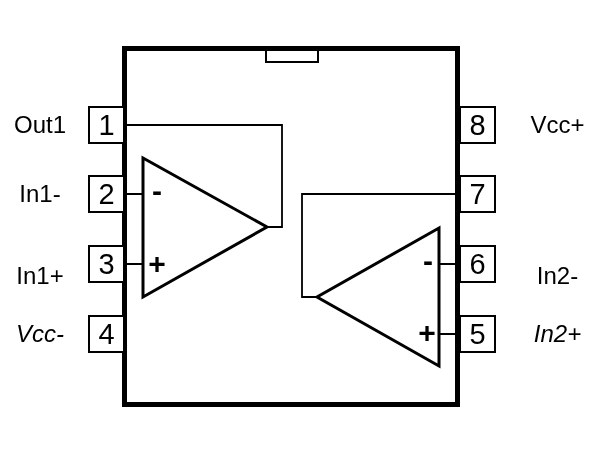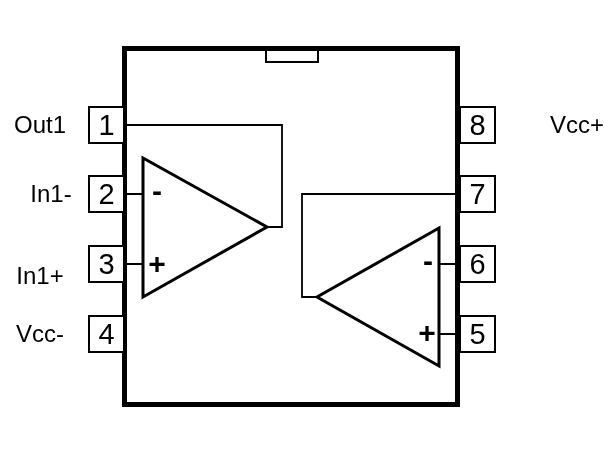--- a/index.html
+++ b/index.html
@@ -72,26 +72,26 @@
     white-space: nowrap;
   }
   .pin-label.left {
     left: 0;
     width: 80px;
     text-align: center;
   }
   .pin-label.right {
     left: 511px;
     width: 93px;
-    text-align: right;
+    text-align: center;
   }
   .lt1 { top: 110px; }
-  .lt2 { top: 179px; padding-left: 11px; }
+  .lt2 { top: 179px; }
   .lt3 { top: 261px; }
-  .lt4 { top: 319px; }
+  .lt4 { top: 319px; font-style: italic; }
   .opamp-sign {
     font-family: "Liberation Sans", sans-serif;
     font-size: 30px;
     font-weight: bold;
     fill: #000000;
   }
 </style>
 </head>
 <body>
 
@@ -135,14 +135,16 @@
   <div class="pin-box right pt2">7</div>
   <div class="pin-box right pt3">6</div>
   <div class="pin-box right pt4">5</div>
 
   <div class="pin-label left lt1">Out1</div>
   <div class="pin-label left lt2">In1-</div>
   <div class="pin-label left lt3">In1+</div>
   <div class="pin-label left lt4">Vcc-</div>
 
   <div class="pin-label right lt1">Vcc+</div>
+  <div class="pin-label right lt3">In2-</div>
+  <div class="pin-label right lt4">In2+</div>
 
 </div>
 
 </body></html>

